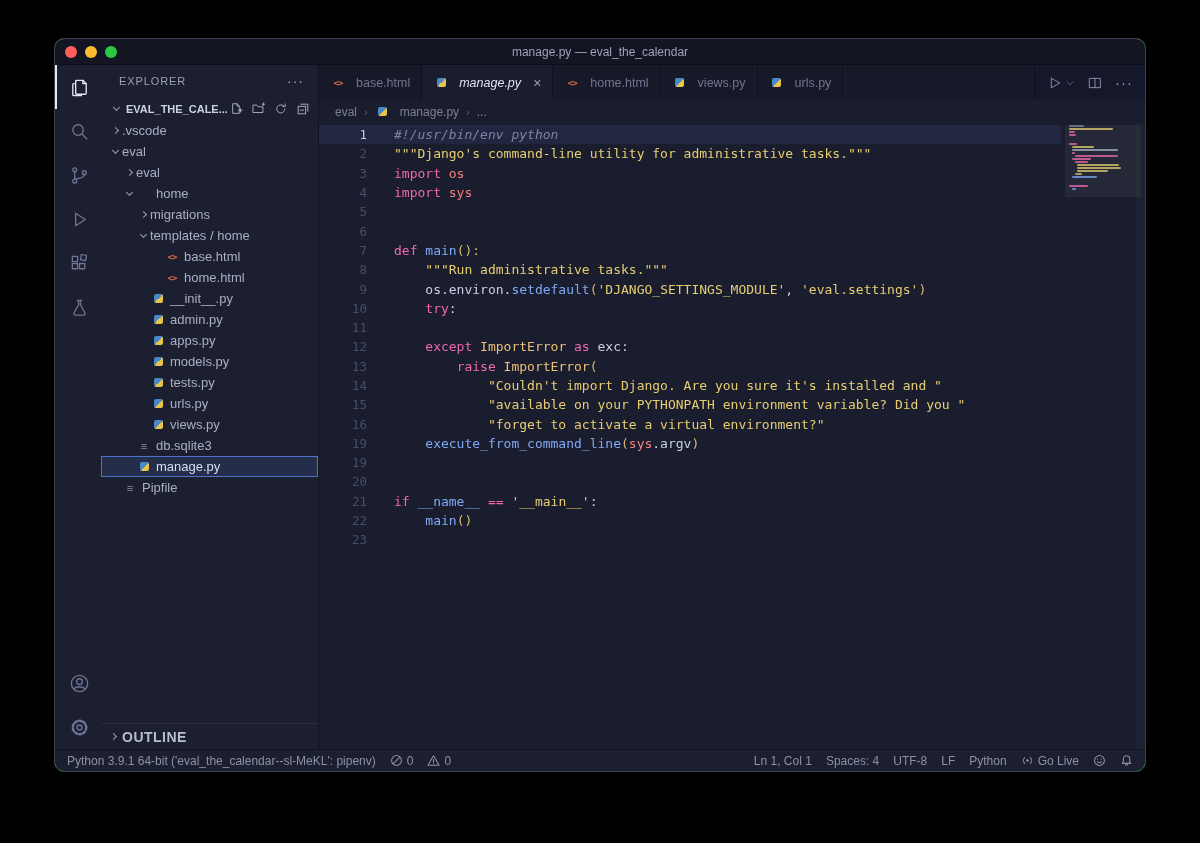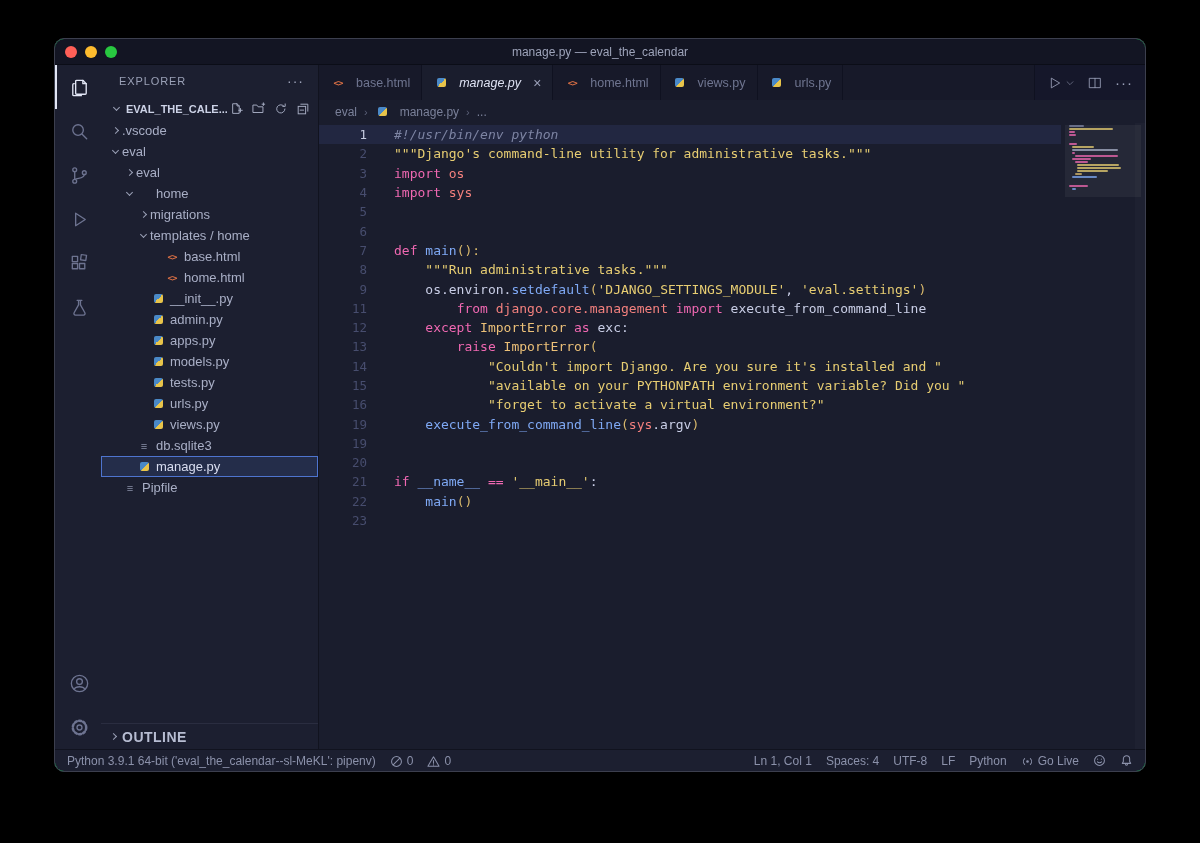--- a/index.html
+++ b/index.html
@@ -107,21 +107,21 @@
   .mm-c { background:#7d84a3; } .mm-s { background:#e7cd72; } .mm-k { background:#f068b2; } .mm-f { background:#7fa9f5; } .mm-p { background:#aab0c8; }
   .mm-b { background:#d9b96c; }
   .scrollbar-strip { position:absolute; top:0; right:0; width:10px; bottom:0;
     background:rgba(255,255,255,.02); }
 
   
   .statusbar { height:22px; background:#1c1f30; border-top:1px solid #11131f;
     display:flex; align-items:center; justify-content:space-between; padding:0 12px;
     font-size:12px; color:#8b91aa; flex:none; }
   .sb-left, .sb-right { display:flex; align-items:center; gap:14px; }
-  .status-item { display:flex; align-items:flex-end; gap:4px; cursor:pointer; white-space:nowrap; }
+  .status-item { display:flex; align-items:flex-start; gap:4px; cursor:pointer; white-space:nowrap; }
   .status-item svg { width:13px; height:13px; stroke:currentColor; fill:none;
     stroke-width:1.1; stroke-linecap:round; stroke-linejoin:round; }
 </style>
 </head>
 <body>
 
 <div class="window">
 
   <div class="titlebar">
     <div class="lights">
@@ -424,21 +424,22 @@
         <div class="lines">
             <div class="line active"><span class="gutter">1</span><span class="ltext"><span class="tk-c">#!/usr/bin/env python</span></span></div>
             <div class="line"><span class="gutter">2</span><span class="ltext"><span class="tk-s">"""Django's command-line utility for administrative tasks."""</span></span></div>
             <div class="line"><span class="gutter">3</span><span class="ltext"><span class="tk-k">import</span><span class="tk-p"> </span><span class="tk-m">os</span></span></div>
             <div class="line"><span class="gutter">4</span><span class="ltext"><span class="tk-k">import</span><span class="tk-p"> </span><span class="tk-m">sys</span></span></div>
             <div class="line"><span class="gutter">5</span><span class="ltext"></span></div>
             <div class="line"><span class="gutter">6</span><span class="ltext"></span></div>
             <div class="line"><span class="gutter">7</span><span class="ltext"><span class="tk-k">def</span><span class="tk-p"> </span><span class="tk-f">main</span><span class="tk-b">():</span></span></div>
             <div class="line"><span class="gutter">8</span><span class="ltext"><span class="tk-p">    </span><span class="tk-s">"""Run administrative tasks."""</span></span></div>
             <div class="line"><span class="gutter">9</span><span class="ltext"><span class="tk-p">    os.environ.</span><span class="tk-f">setdefault</span><span class="tk-b">(</span><span class="tk-s">'DJANGO_SETTINGS_MODULE'</span><span class="tk-p">, </span><span class="tk-s">'eval.settings'</span><span class="tk-b">)</span></span></div>
-            <div class="line"><span class="gutter">11</span><span class="ltext"><span class="tk-p">        </span><span class="tk-k">from</span><span class="tk-p"> </span><span class="tk-m">django.core.management</span><span class="tk-p"> </span><span class="tk-k">import</span><span class="tk-p"> execute_from_command_line</span></span></div>
+            <div class="line"><span class="gutter">10</span><span class="ltext"><span class="tk-p">    </span><span class="tk-k">try</span><span class="tk-p">:</span></span></div>
+            <div class="line"><span class="gutter">11</span></div>
             <div class="line"><span class="gutter">12</span><span class="ltext"><span class="tk-p">    </span><span class="tk-k">except</span><span class="tk-p"> </span><span class="tk-t">ImportError</span><span class="tk-p"> </span><span class="tk-k">as</span><span class="tk-p"> exc:</span></span></div>
             <div class="line"><span class="gutter">13</span><span class="ltext"><span class="tk-p">        </span><span class="tk-k">raise</span><span class="tk-p"> </span><span class="tk-t">ImportError</span><span class="tk-b">(</span></span></div>
             <div class="line"><span class="gutter">14</span><span class="ltext"><span class="tk-p">            </span><span class="tk-s">"Couldn't import Django. Are you sure it's installed and "</span></span></div>
             <div class="line"><span class="gutter">15</span><span class="ltext"><span class="tk-p">            </span><span class="tk-s">"available on your PYTHONPATH environment variable? Did you "</span></span></div>
             <div class="line"><span class="gutter">16</span><span class="ltext"><span class="tk-p">            </span><span class="tk-s">"forget to activate a virtual environment?"</span></span></div>
             <div class="line"><span class="gutter">19</span><span class="ltext"><span class="tk-p">    </span><span class="tk-f">execute_from_command_line</span><span class="tk-b">(</span><span class="tk-m">sys</span><span class="tk-p">.argv</span><span class="tk-b">)</span></span></div>
             <div class="line"><span class="gutter">19</span><span class="ltext"></span></div>
             <div class="line"><span class="gutter">20</span><span class="ltext"></span></div>
             <div class="line"><span class="gutter">21</span><span class="ltext"><span class="tk-k">if</span><span class="tk-p"> </span><span class="tk-f">__name__</span><span class="tk-p"> </span><span class="tk-o">==</span><span class="tk-p"> </span><span class="tk-s">'__main__'</span><span class="tk-p">:</span></span></div>
             <div class="line"><span class="gutter">22</span><span class="ltext"><span class="tk-p">    </span><span class="tk-f">main</span><span class="tk-b">()</span></span></div>

